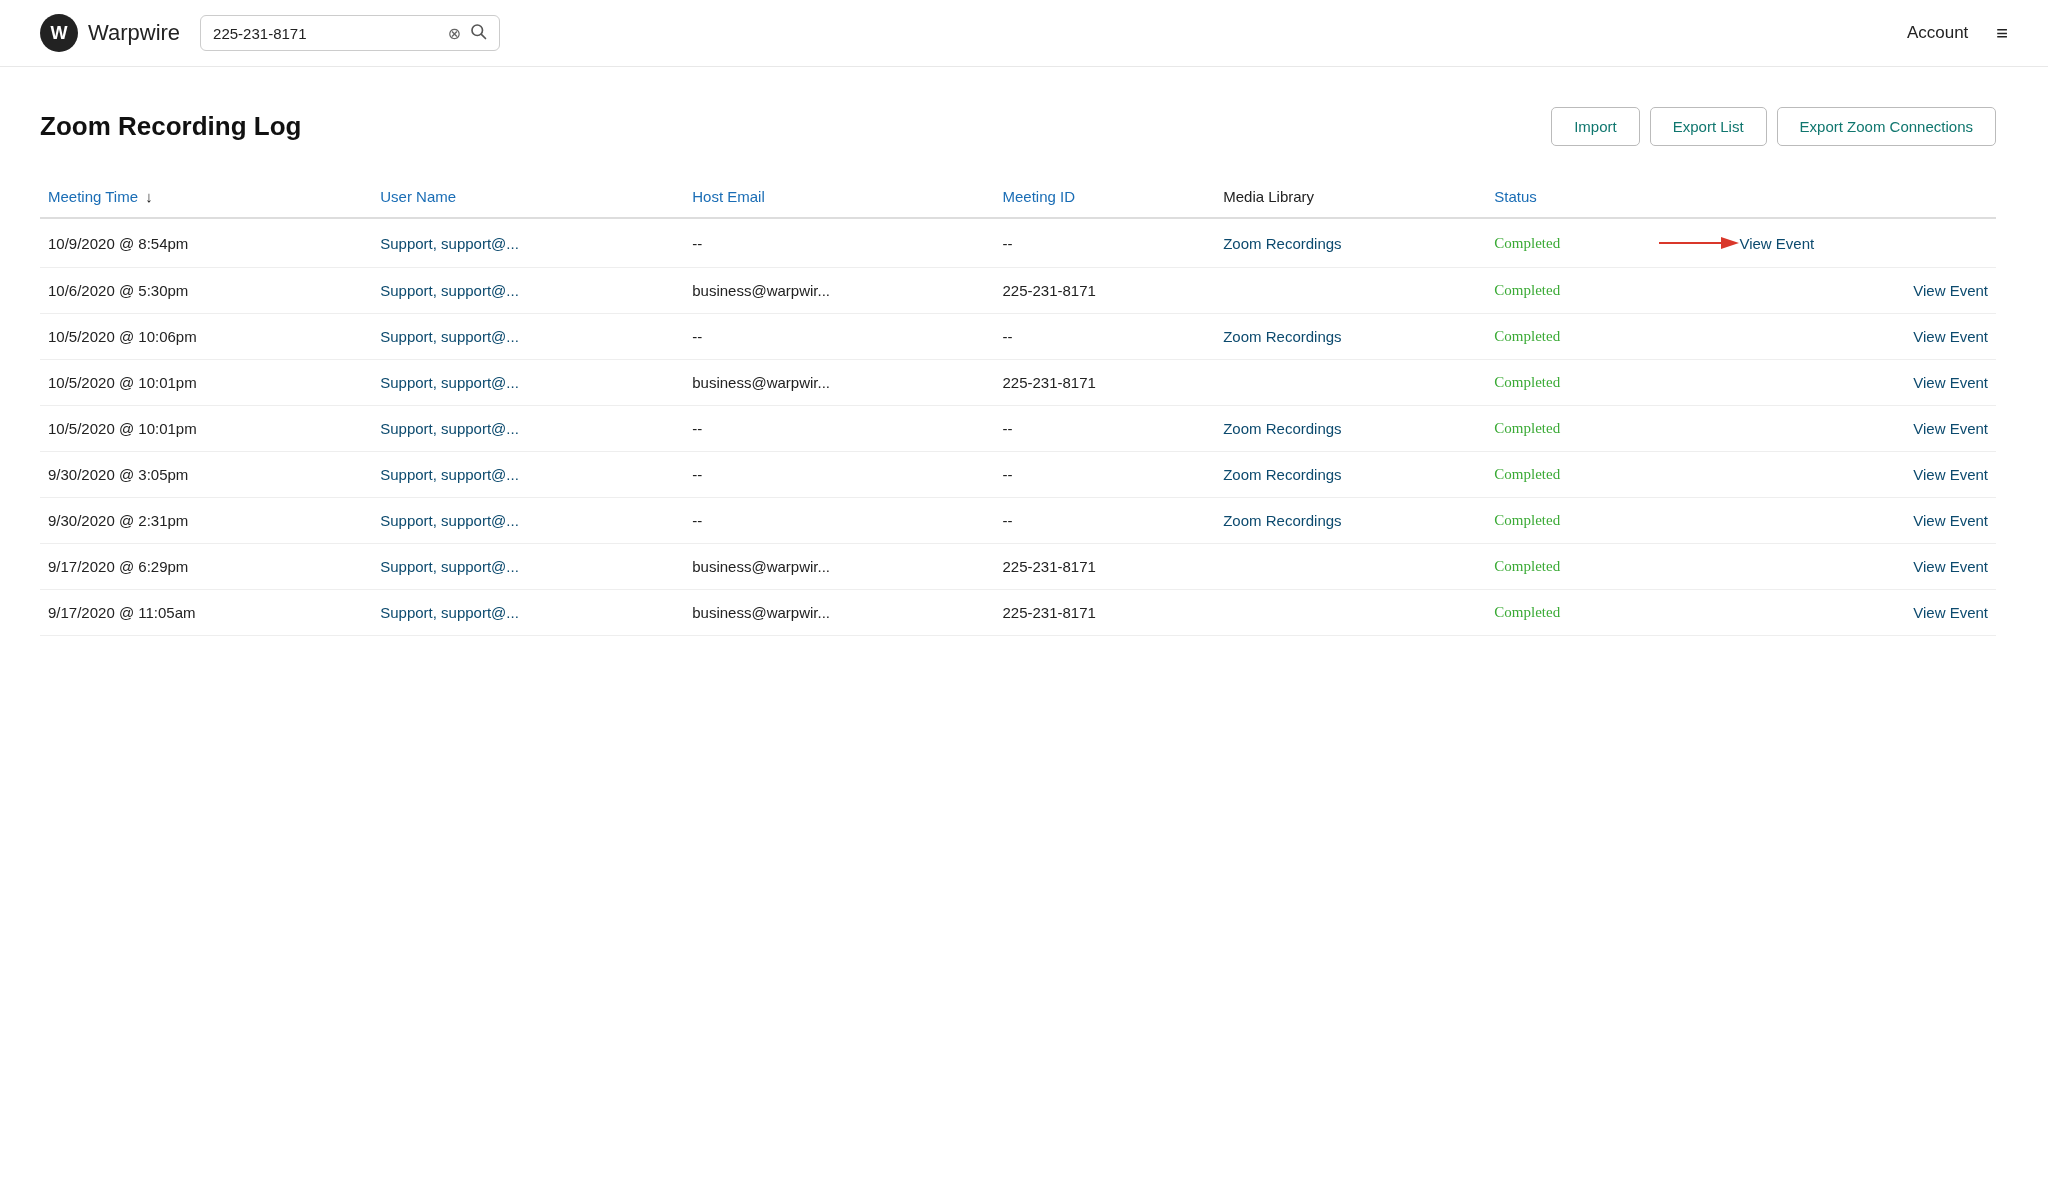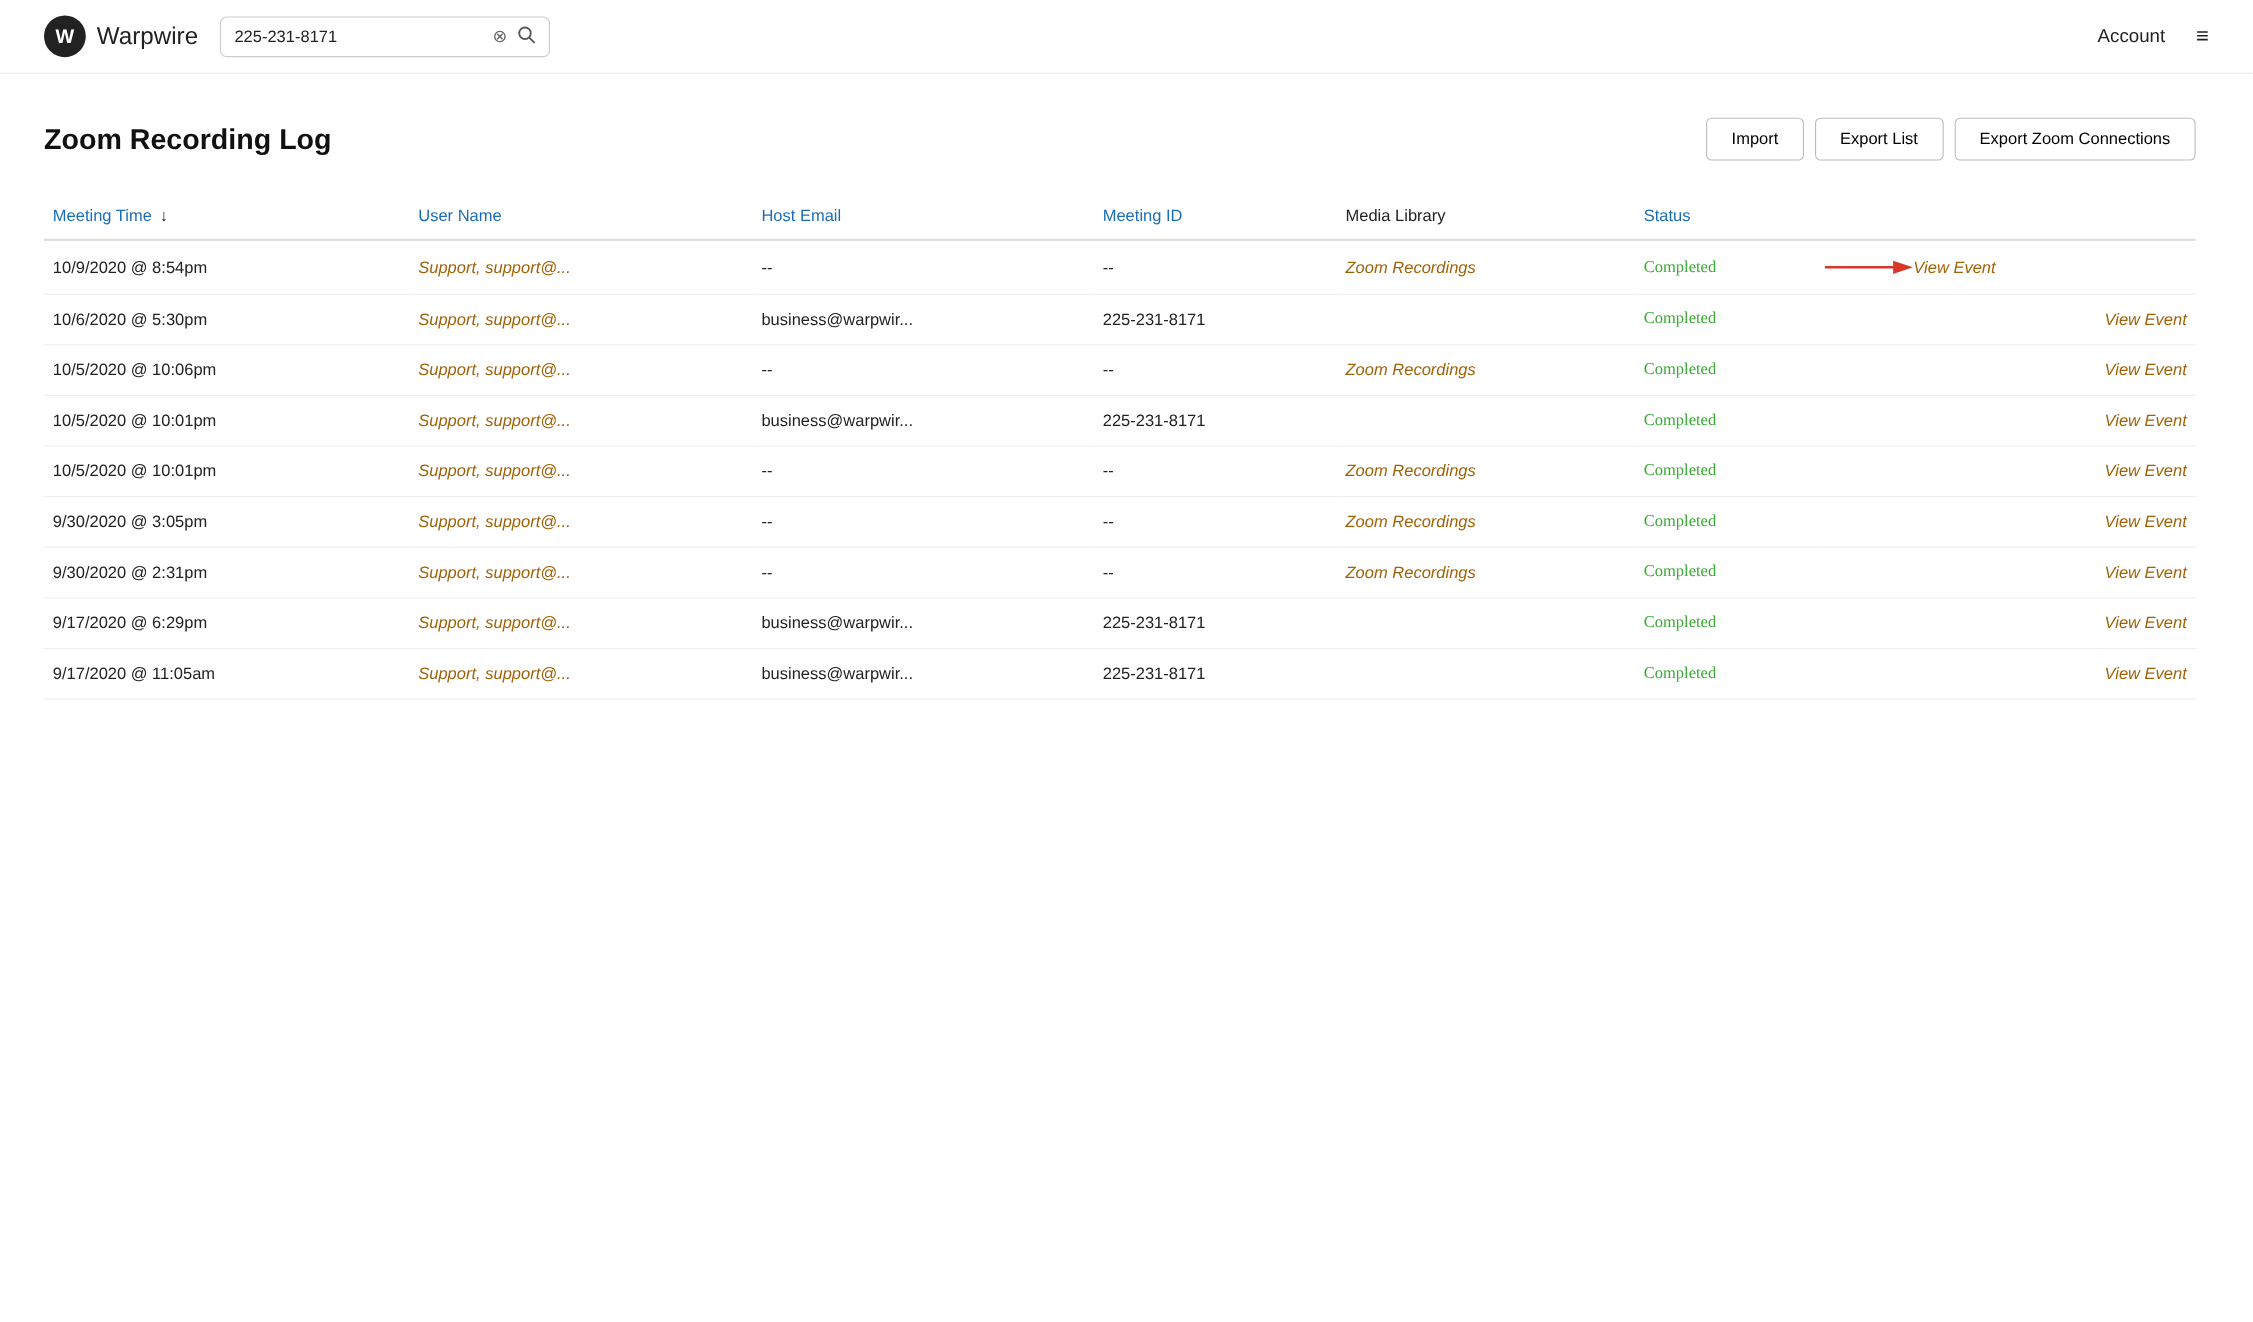--- a/index.html
+++ b/index.html
@@ -105,21 +105,21 @@
     .actions {
       display: flex;
       gap: 10px;
     }
     .btn {
       padding: 10px 22px;
       border: 1px solid #bbb;
       border-radius: 5px;
       background: #fff;
       font-size: 15px;
-      color: #000000;
+      color: #0f766e;
       cursor: pointer;
       white-space: nowrap;
     }
 
     
     .table-wrapper {
       width: 100%;
     }
     table {
       width: 100%;
@@ -142,23 +142,22 @@
     th.no-link {
       color: #222;
     }
     td {
       padding: 14px 8px;
       border-bottom: 1px solid #eee;
       vertical-align: middle;
       white-space: nowrap;
     }
     td a {
-      color: #a16207;
+      color: #0c4a6e;
       text-decoration: none;
-      font-style: italic;
     }
     .status-completed {
       color: #3aaa35;
       font-family: Liberation Serif, serif;
     }
     .sort-arrow {
       display: inline-block;
       margin-left: 3px;
     }
     .view-event-col {

